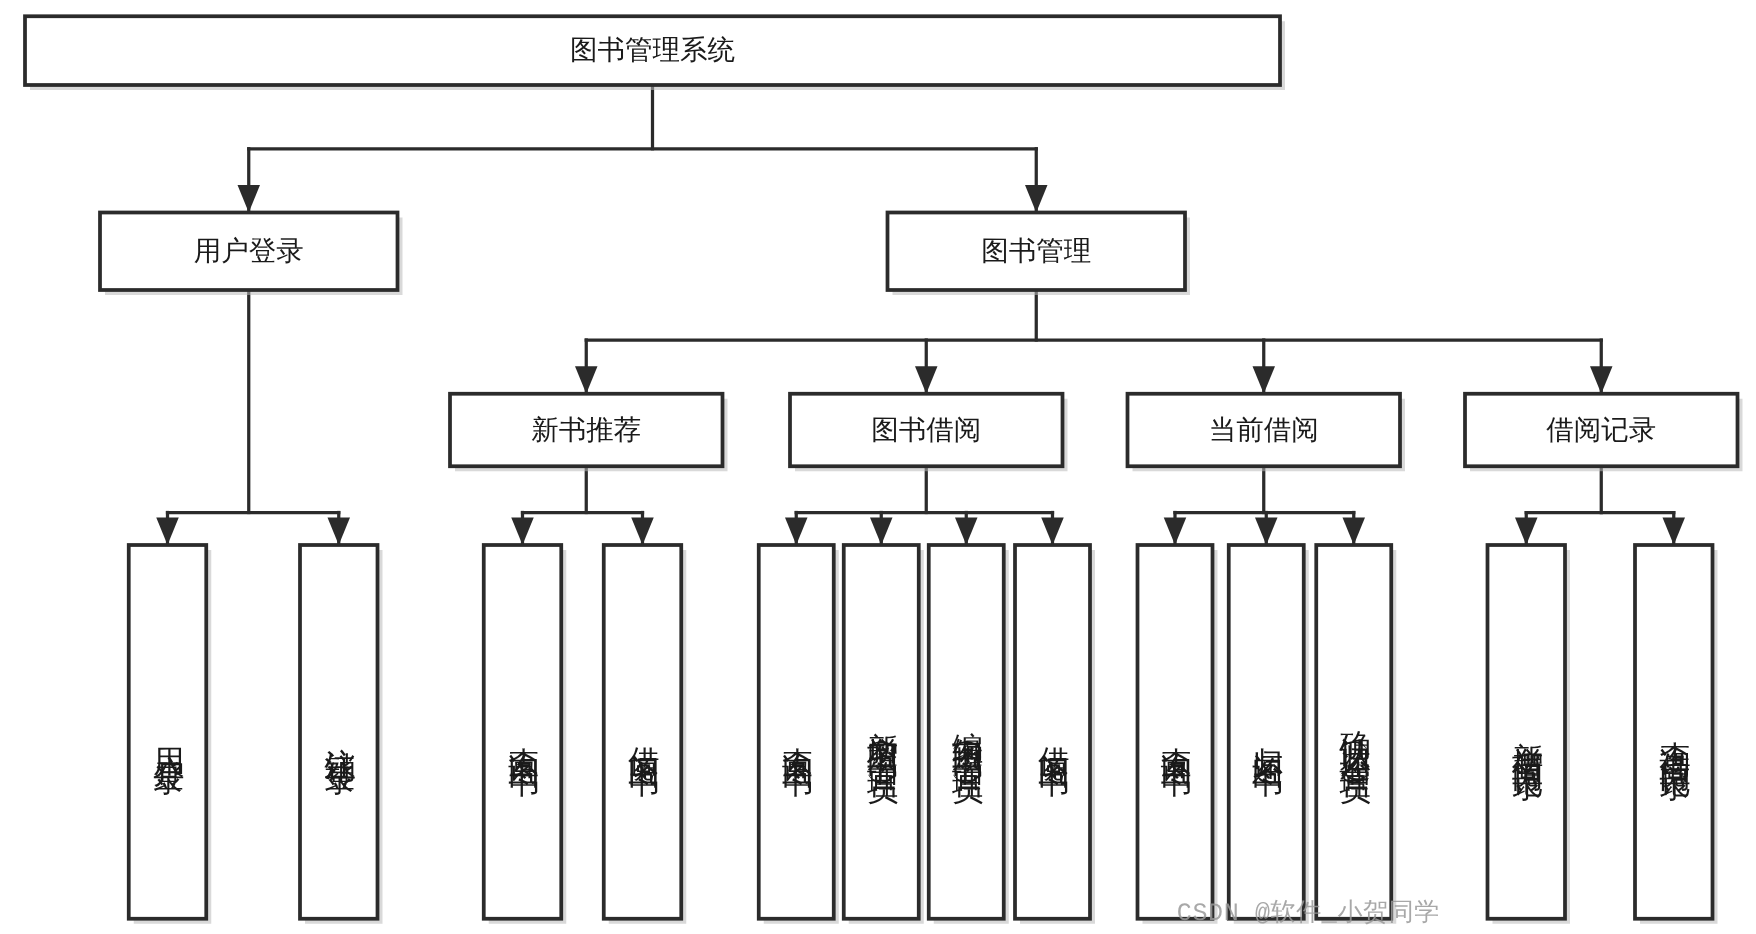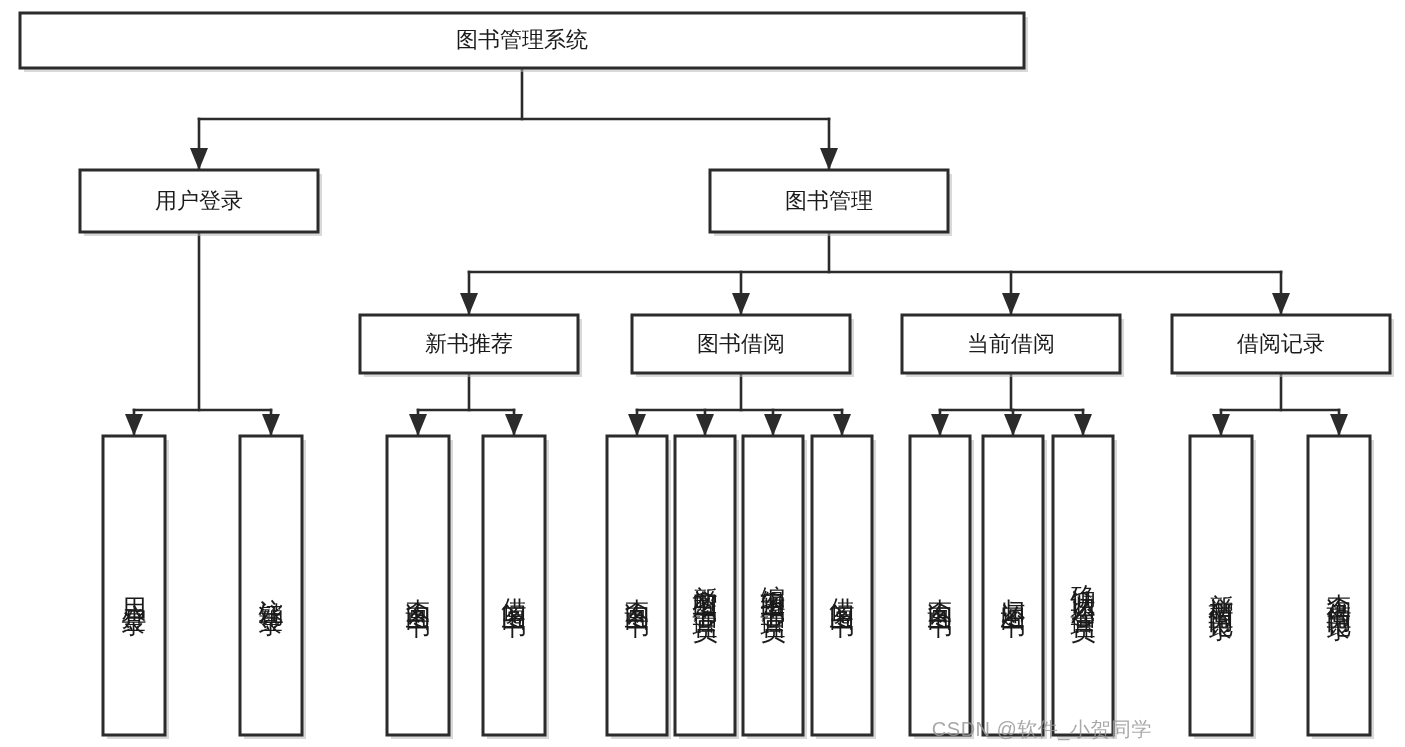--- a/index.html
+++ b/index.html
@@ -49,21 +49,21 @@
     font-size:25px;
     line-height:1;
     letter-spacing:5px;
     color:#1a1a1a;
     white-space:nowrap;
   }
   .watermark{
     position:absolute;
     right:10px;
     bottom:4px;
-    font-family:Liberation Sans, sans-serif;
+    font-family:Liberation Mono, monospace;
     font-size:20px;
     color:#9a9a9a;
     opacity:.85;
     white-space:nowrap;
     letter-spacing:.5px;
   }
 </style>
 </head>
 <body>
 

